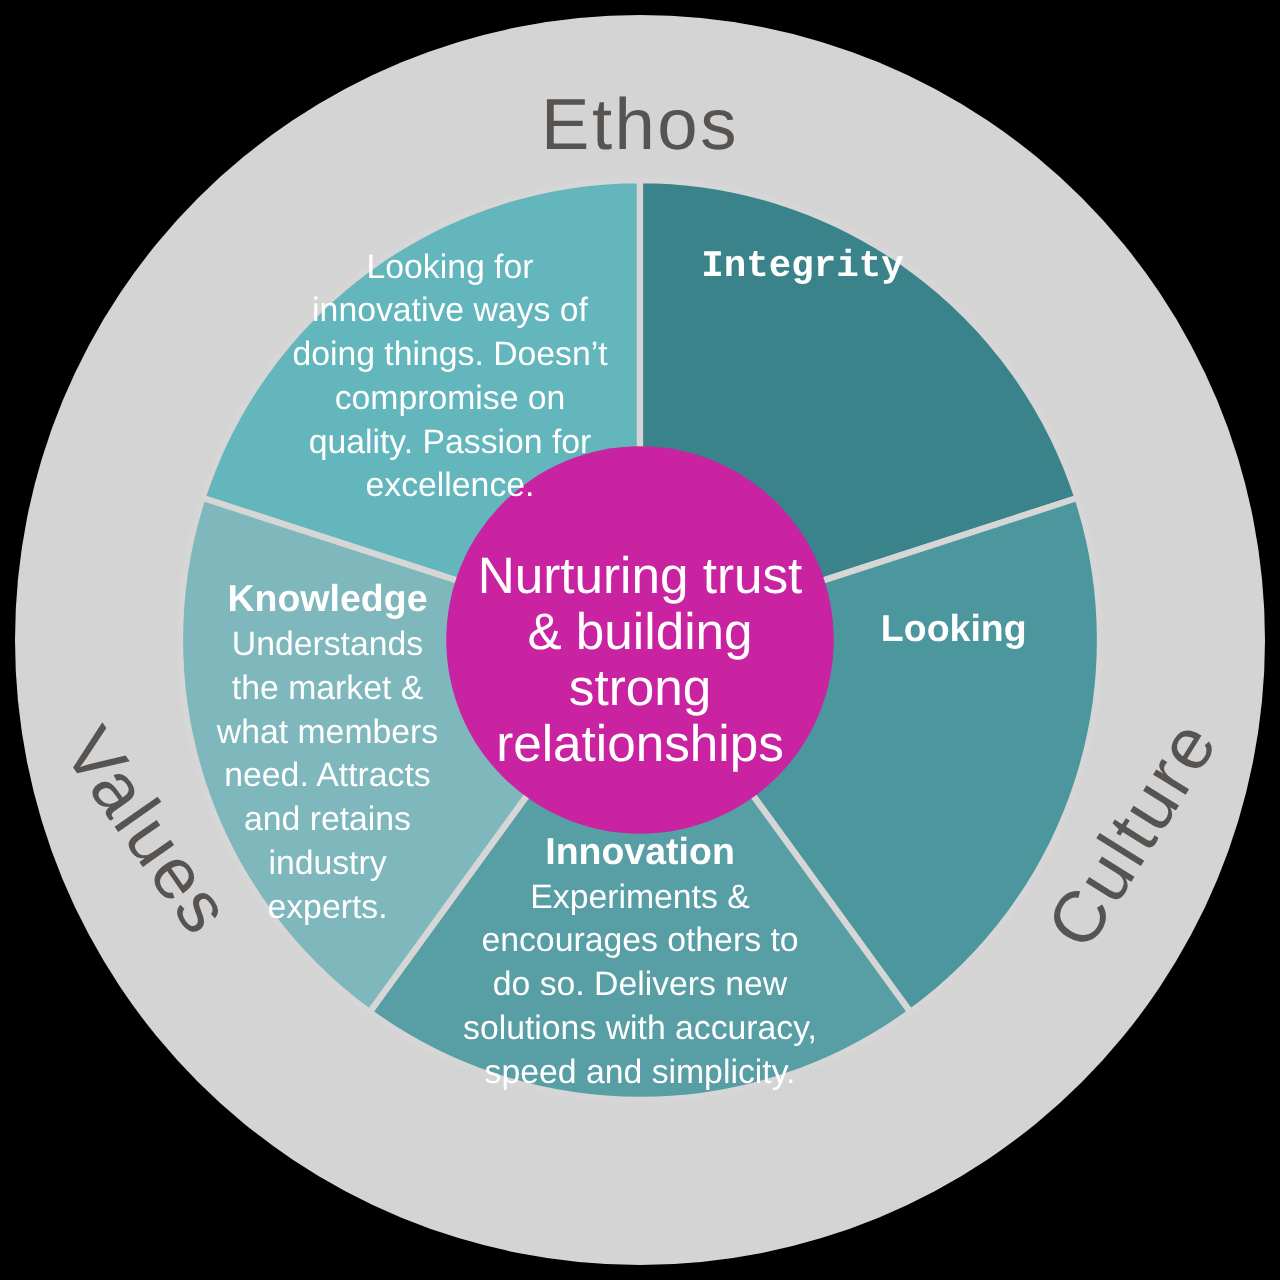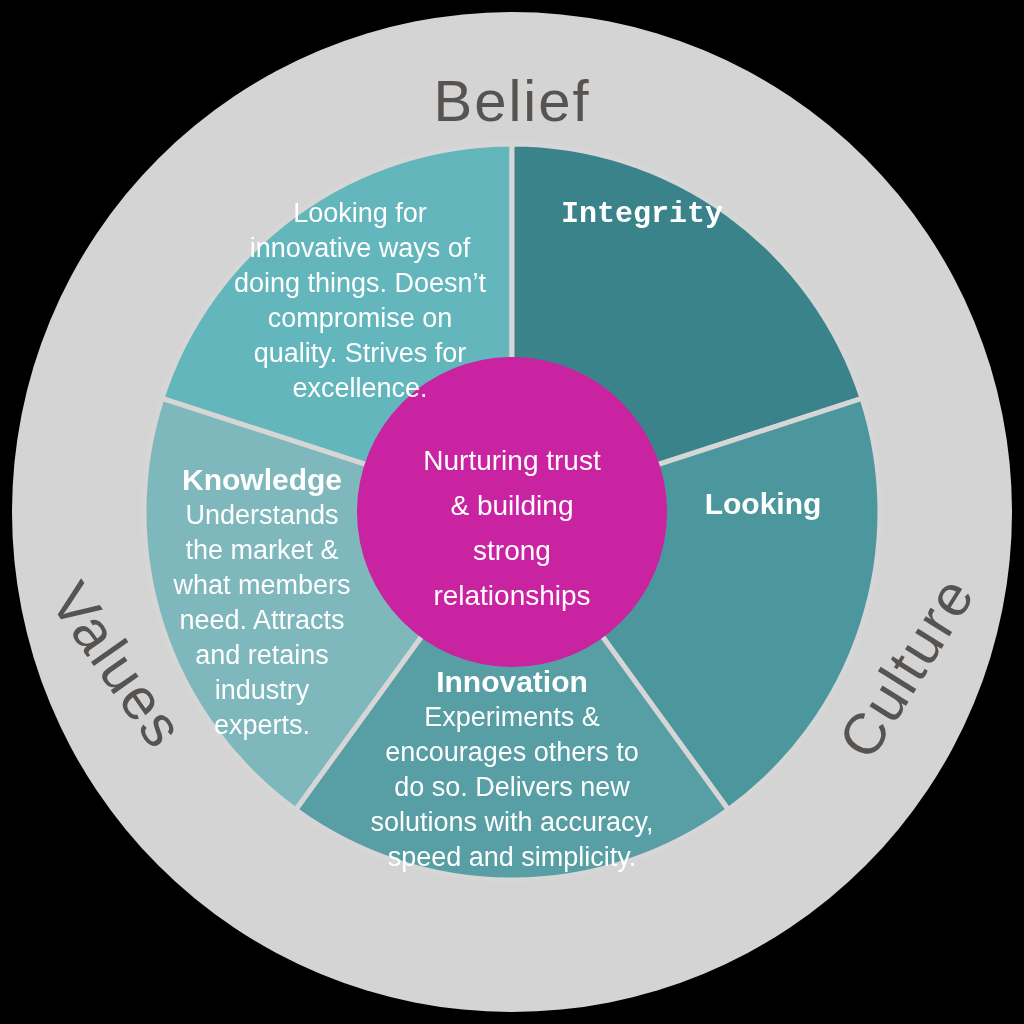--- a/index.html
+++ b/index.html
@@ -54,21 +54,21 @@
     white-space: pre-line;
   }
   .center-text {
     position: absolute;
     left: 512px;
     top: 438px;
     transform: translateX(-50%);
     width: 300px;
     color: #ffffff;
     text-align: center;
-    font-size: 28px;
+    font-size: 41px;
     line-height: 45px;
     white-space: pre-line;
   }
   
   .seg-quality    { left: 360px; top: 196px; }
   .seg-integrity  { left: 642px; top: 196px; font-family: Liberation Mono, monospace; }
   .seg-passion    { left: 763px; top: 486px; width: 300px; }
   .seg-innovation { left: 512px; top: 664px; }
   .seg-knowledge  { left: 262px; top: 462px; width: 300px; }
   .label-ethos    { left: 512px; top: 100px; }
@@ -83,30 +83,30 @@
   <svg class="wheel" width="1024" height="1024" viewBox="0 0 1024 1024">
     <circle cx="512" cy="512" r="500" fill="#d4d4d4"></circle>
     <path class="wedge" d="M512,512 L162,398.3 A368,368 0 0 1 512,144 Z" fill="#63b6bc"></path>
     <path class="wedge" d="M512,512 L512,144 A368,368 0 0 1 862,398.3 Z" fill="#3a838a"></path>
     <path class="wedge" d="M512,512 L862,398.3 A368,368 0 0 1 728.3,809.7 Z" fill="#4c979d"></path>
     <path class="wedge" d="M512,512 L728.3,809.7 A368,368 0 0 1 295.7,809.7 Z" fill="#579ea5"></path>
     <path class="wedge" d="M512,512 L295.7,809.7 A368,368 0 0 1 162,398.3 Z" fill="#7eb7bc"></path>
     <circle cx="512" cy="512" r="155" fill="#c923a2"></circle>
   </svg>
 
-  <div class="ring-label label-ethos">Belief</div>
+  <div class="ring-label label-ethos">Ethos</div>
   <div class="ring-label rot-left label-values">Values</div>
   <div class="ring-label rot-right label-culture">Culture</div>
 
   <div class="seg-text seg-quality">
     <div class="seg-body">Looking for
 innovative ways of
 doing things. Doesn’t
 compromise on
-quality. Strives for
+quality. Passion for
 excellence.</div>
   </div>
 
   <div class="seg-text seg-integrity">
     <div class="seg-title">Integrity</div>
   </div>
 
   <div class="seg-text seg-passion">
     <div class="seg-title">Looking</div>
   </div>

